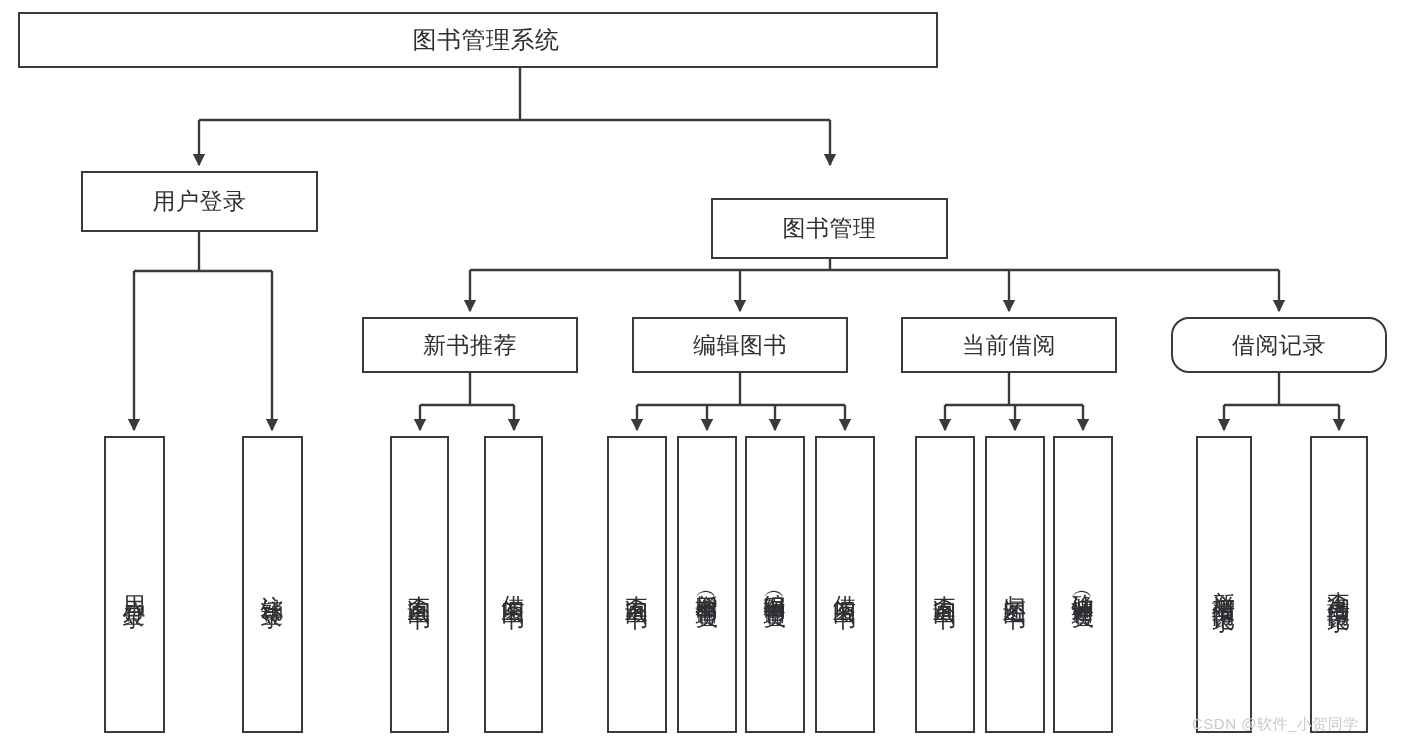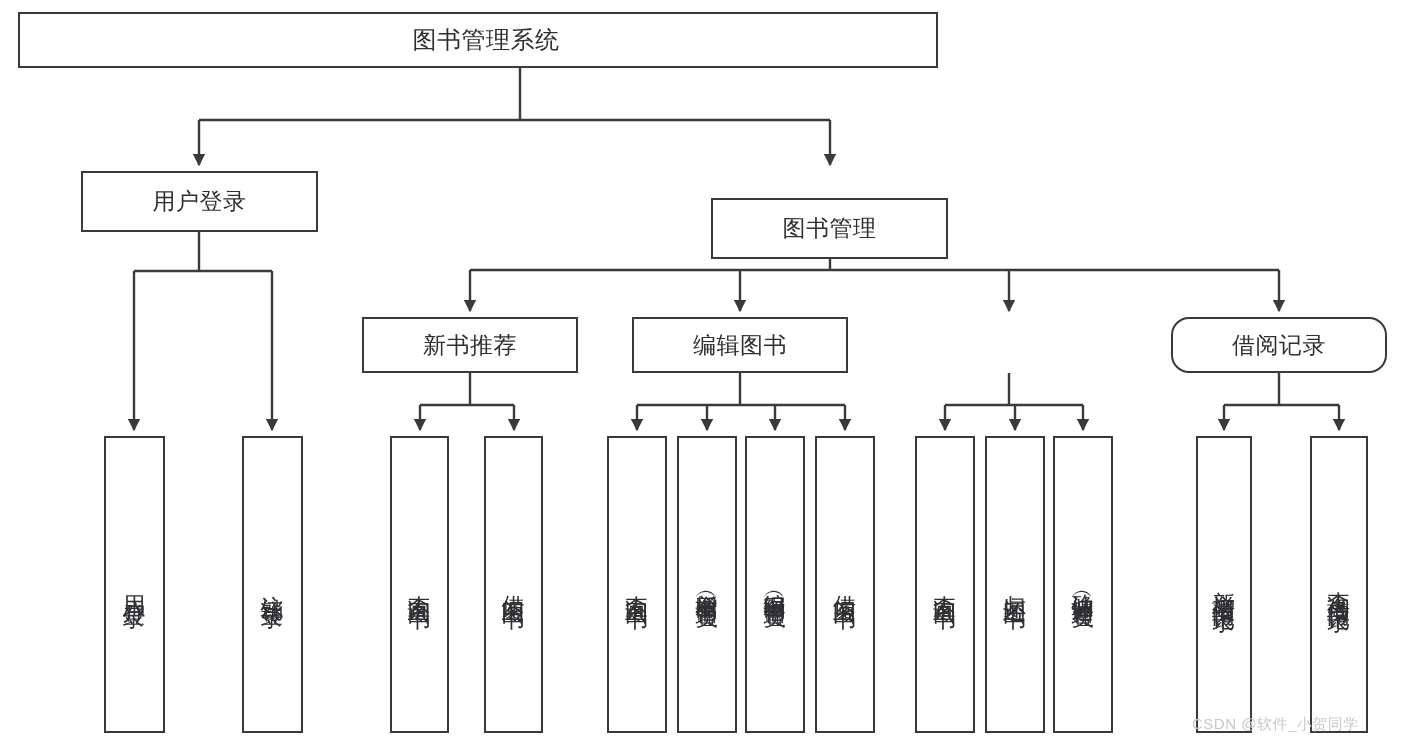--- a/index.html
+++ b/index.html
@@ -143,20 +143,23 @@
   <div class="node horiz" style="left:711px; top:171px; width:237px; height:61px;margin-top:27px;">
     <span class="node-label">图书管理</span>
   </div>
 
   <div class="node horiz" style="left:362px; top:317px; width:216px; height:56px;">
     <span class="node-label">新书推荐</span>
   </div>
   <div class="node horiz" style="left:632px; top:317px; width:216px; height:56px;">
     <span class="node-label">编辑图书</span>
   </div>
+  <div class="node horiz" style="left:901px; top:317px; width:216px; height:56px;">
+    <span class="node-label">当前借阅</span>
+  </div>
   <div class="node horiz" style="left:1171px; top:317px; width:216px; height:56px;border-radius:18px;">
     <span class="node-label">借阅记录</span>
   </div>
 
   <div class="node vert" style="left:104px; top:436px; width:61px; height:297px;">
     <span class="node-label">用户登录</span>
   </div>
   <div class="node vert" style="left:242px; top:436px; width:61px; height:297px;">
     <span class="node-label">注销登录</span>
   </div>

